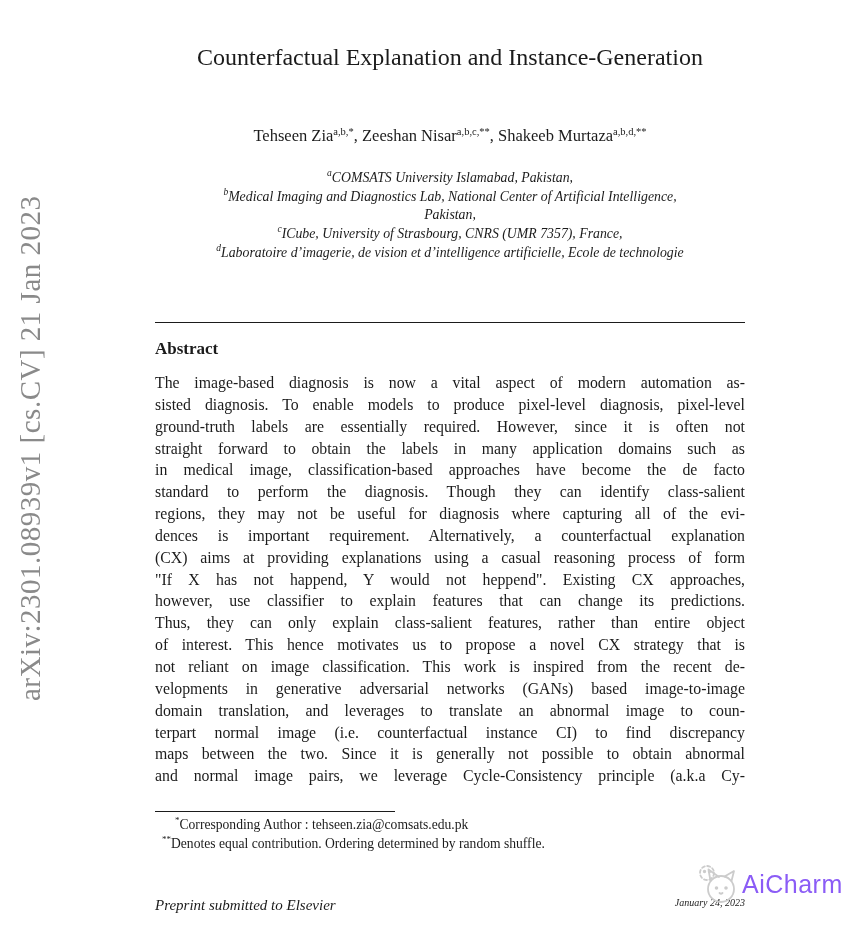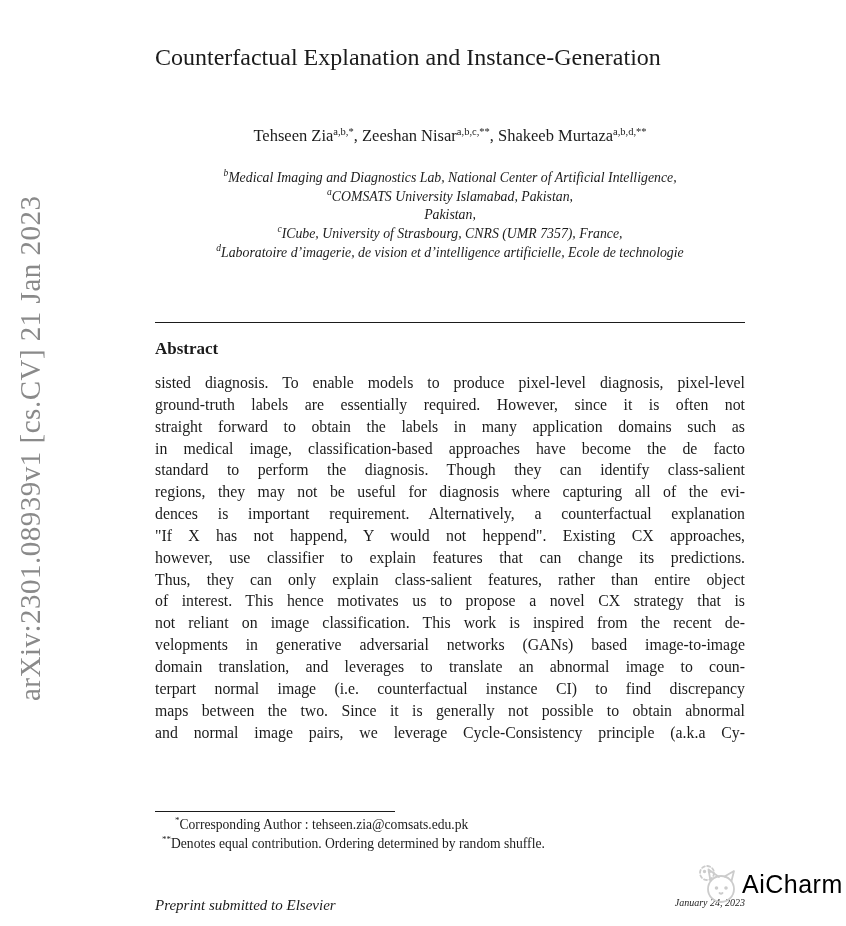--- a/index.html
+++ b/index.html
@@ -29,20 +29,21 @@
     position: absolute;
     left: 155px;
     top: 0;
     width: 590px;
     height: 926px;
   }
   .title {
     position: absolute;
     top: 41px;
     width: 100%;
+    text-align: center;
     font-weight: 400;
     font-size: 24px;
     line-height: 32px;
   }
   .title .tline { display: block; }
   .authors {
     position: absolute;
     top: 126px;
     width: 100%;
     text-align: center;
@@ -124,21 +125,21 @@
     left: 694px;
     top: 862px;
     display: flex;
     align-items: center;
     color: #c8c8c8;
   }
   .watermark .wm-label {
     font-family: "Liberation Sans", sans-serif;
     font-size: 25px;
     letter-spacing: 0.5px;
-    color: #000000;
+    color: #8b5cf6;
   }
   .wm-logo { margin-right: 2px; }
 </style>
 </head>
 <body>
 
 <div class="page">
 
   <div class="arxiv-vertical">arXiv:2301.08939v1  [cs.CV]  21 Jan 2023</div>
 
@@ -146,39 +147,41 @@
 
     <h1 class="title">
       <span class="tline">Counterfactual Explanation and Instance-Generation</span>
     </h1>
 
     <div class="authors">
       <span><span>Tehseen Zia</span><sup>a,b,*</sup><span>, </span></span><span><span>Zeeshan Nisar</span><sup>a,b,c,**</sup><span>, </span></span><span><span>Shakeeb Murtaza</span><sup>a,b,d,**</sup></span>
     </div>
 
     <div class="affiliations">
+      <div><sup>a</sup><span>COMSATS University Islamabad, Pakistan,</span></div>
       <div><sup>b</sup><span>Medical Imaging and Diagnostics Lab, National Center of Artificial Intelligence,</span></div>
-      <div><sup>a</sup><span>COMSATS University Islamabad, Pakistan,</span></div>
       <div><sup></sup><span>Pakistan,</span></div>
       <div><sup>c</sup><span>ICube, University of Strasbourg, CNRS (UMR 7357), France,</span></div>
       <div><sup>d</sup><span>Laboratoire d’imagerie, de vision et d’intelligence artificielle, Ecole de technologie</span></div>
     </div>
 
     <div class="abstract-rule"></div>
 
     <h2 class="abstract-heading">Abstract</h2>
 
     <div class="abstract-body">
+      <div class="aline">The image-based diagnosis is now a vital aspect of modern automation as-</div>
       <div class="aline">sisted diagnosis. To enable models to produce pixel-level diagnosis, pixel-level</div>
       <div class="aline">ground-truth labels are essentially required. However, since it is often not</div>
       <div class="aline">straight forward to obtain the labels in many application domains such as</div>
       <div class="aline">in medical image, classification-based approaches have become the de facto</div>
       <div class="aline">standard to perform the diagnosis. Though they can identify class-salient</div>
       <div class="aline">regions, they may not be useful for diagnosis where capturing all of the evi-</div>
       <div class="aline">dences is important requirement. Alternatively, a counterfactual explanation</div>
+      <div class="aline">(CX) aims at providing explanations using a casual reasoning process of form</div>
       <div class="aline">"If X has not happend, Y would not heppend". Existing CX approaches,</div>
       <div class="aline">however, use classifier to explain features that can change its predictions.</div>
       <div class="aline">Thus, they can only explain class-salient features, rather than entire object</div>
       <div class="aline">of interest. This hence motivates us to propose a novel CX strategy that is</div>
       <div class="aline">not reliant on image classification. This work is inspired from the recent de-</div>
       <div class="aline">velopments in generative adversarial networks (GANs) based image-to-image</div>
       <div class="aline">domain translation, and leverages to translate an abnormal image to coun-</div>
       <div class="aline">terpart normal image (i.e. counterfactual instance CI) to find discrepancy</div>
       <div class="aline">maps between the two. Since it is generally not possible to obtain abnormal</div>
       <div class="aline">and normal image pairs, we leverage Cycle-Consistency principle (a.k.a Cy-</div>

